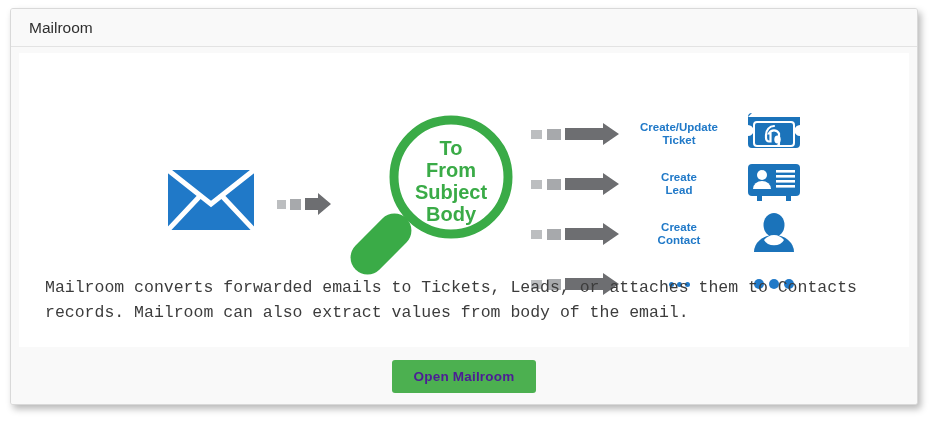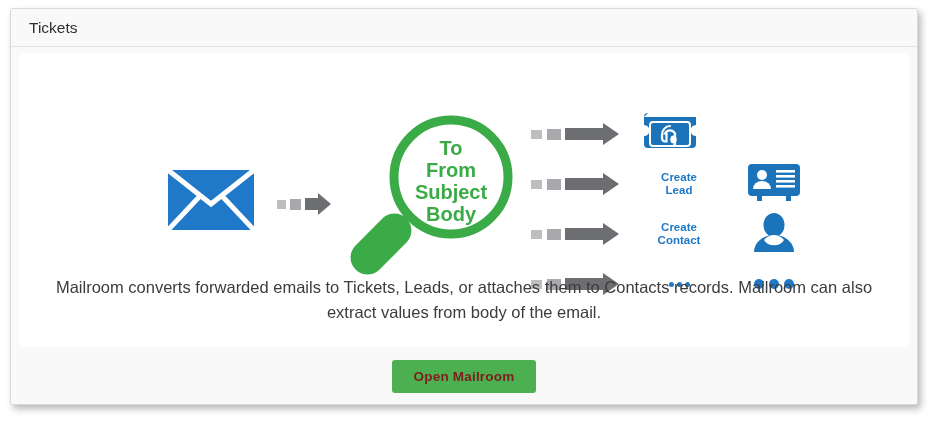--- a/index.html
+++ b/index.html
@@ -126,59 +126,58 @@
   .dots-sm i { width: 5px; height: 5px; border-radius: 50%; background: #2079c8; display: block; }
   .dots-lg { display: flex; gap: 5px; justify-content: center; }
   .dots-lg i { width: 10px; height: 10px; border-radius: 50%; background: #2079c8; display: block; }
 
   
   .description {
     position: absolute;
     left: 0; right: 0;
     top: 222px;
     padding: 0 26px;
-    text-align: center;
     font-size: 16.5px;
     line-height: 25px;
     color: #3c3c3c;
-    font-family: Liberation Sans, sans-serif;
+    font-family: Liberation Mono, monospace;
     box-sizing: border-box;
   }
 
   
   .panel-footer {
     height: 59px;
     background: #f9f9f9;
     display: flex;
     align-items: center;
     justify-content: center;
   }
   .btn-open {
     background: #4cb050;
-    color: #7f1d1d;
+    color: #4c1d95;
     border: none;
     font-size: 13.5px;
     font-weight: bold;
     font-family: "Liberation Sans", sans-serif;
     padding: 9px 22px;
     border-radius: 3px;
     cursor: pointer;
     letter-spacing: .2px;
     text-align: center;
   }
 </style>
 </head>
 <body>
 
 <div class="screen">
 
   <div class="panel">
 
     <div class="panel-header">
-      <div class="panel-title">Tickets</div>
+      <div class="panel-title">Mailroom</div>
     </div>
 
     <div class="panel-body">
 
       <div class="diagram">
 
         <div class="env-wrap">
           <svg width="88" height="62" viewBox="0 0 88 62">
             <rect x="1" y="1" width="86" height="60" fill="#2079c8"></rect>
             <path d="M1,1 L44,35 L87,1" fill="none" stroke="#ffffff" stroke-width="5"></path>
@@ -209,20 +208,22 @@
         <div class="rows">
 
           <div class="row">
             <div class="row-arrow">
               <svg width="88" height="22" viewBox="0 0 88 22">
                 <rect x="0" y="7" width="11" height="9" fill="#bcbec0"></rect>
                 <rect x="16" y="6" width="14" height="11" fill="#a7a9ac"></rect>
                 <path d="M34,5 L72,5 L72,0 L88,11 L72,22 L72,17 L34,17 Z" fill="#6d6e71"></path>
               </svg>
             </div>
+            <div class="row-label">Create/Update
+Ticket</div>
             <div class="row-icon">
               <svg width="60" height="44" viewBox="0 0 60 44">
                 <path d="M4,4 h52 a0,0 0 0 1 0,0 v8 a5.5,5.5 0 0 0 0,11 v8 a4,4 0 0 1 -4,4 h-44 a4,4 0 0 1 -4,-4 v-8 a5.5,5.5 0 0 0 0,-11 v-8 a4,4 0 0 1 4,-4 z" fill="#1b73ba" transform="translate(0,1)"></path>
                 <rect x="10" y="10" width="40" height="24" rx="3" fill="none" stroke="#ffffff" stroke-width="2"></rect>
                 <path d="M30,14 a8,9 0 0 0 -8,9 v3 a3,3.5 0 0 0 3,3.5 h1.5 v-8 h-1.5 a5.5,5.5 0 0 1 10,0 v10 a2.5,2.5 0 0 1 -2.5,2.5 h-2.5" fill="none" stroke="#ffffff" stroke-width="2.2" stroke-linecap="round"></path>
                 <ellipse cx="33.5" cy="27.5" rx="3.2" ry="4" fill="#ffffff"></ellipse>
               </svg>
             </div>
           </div>
 

